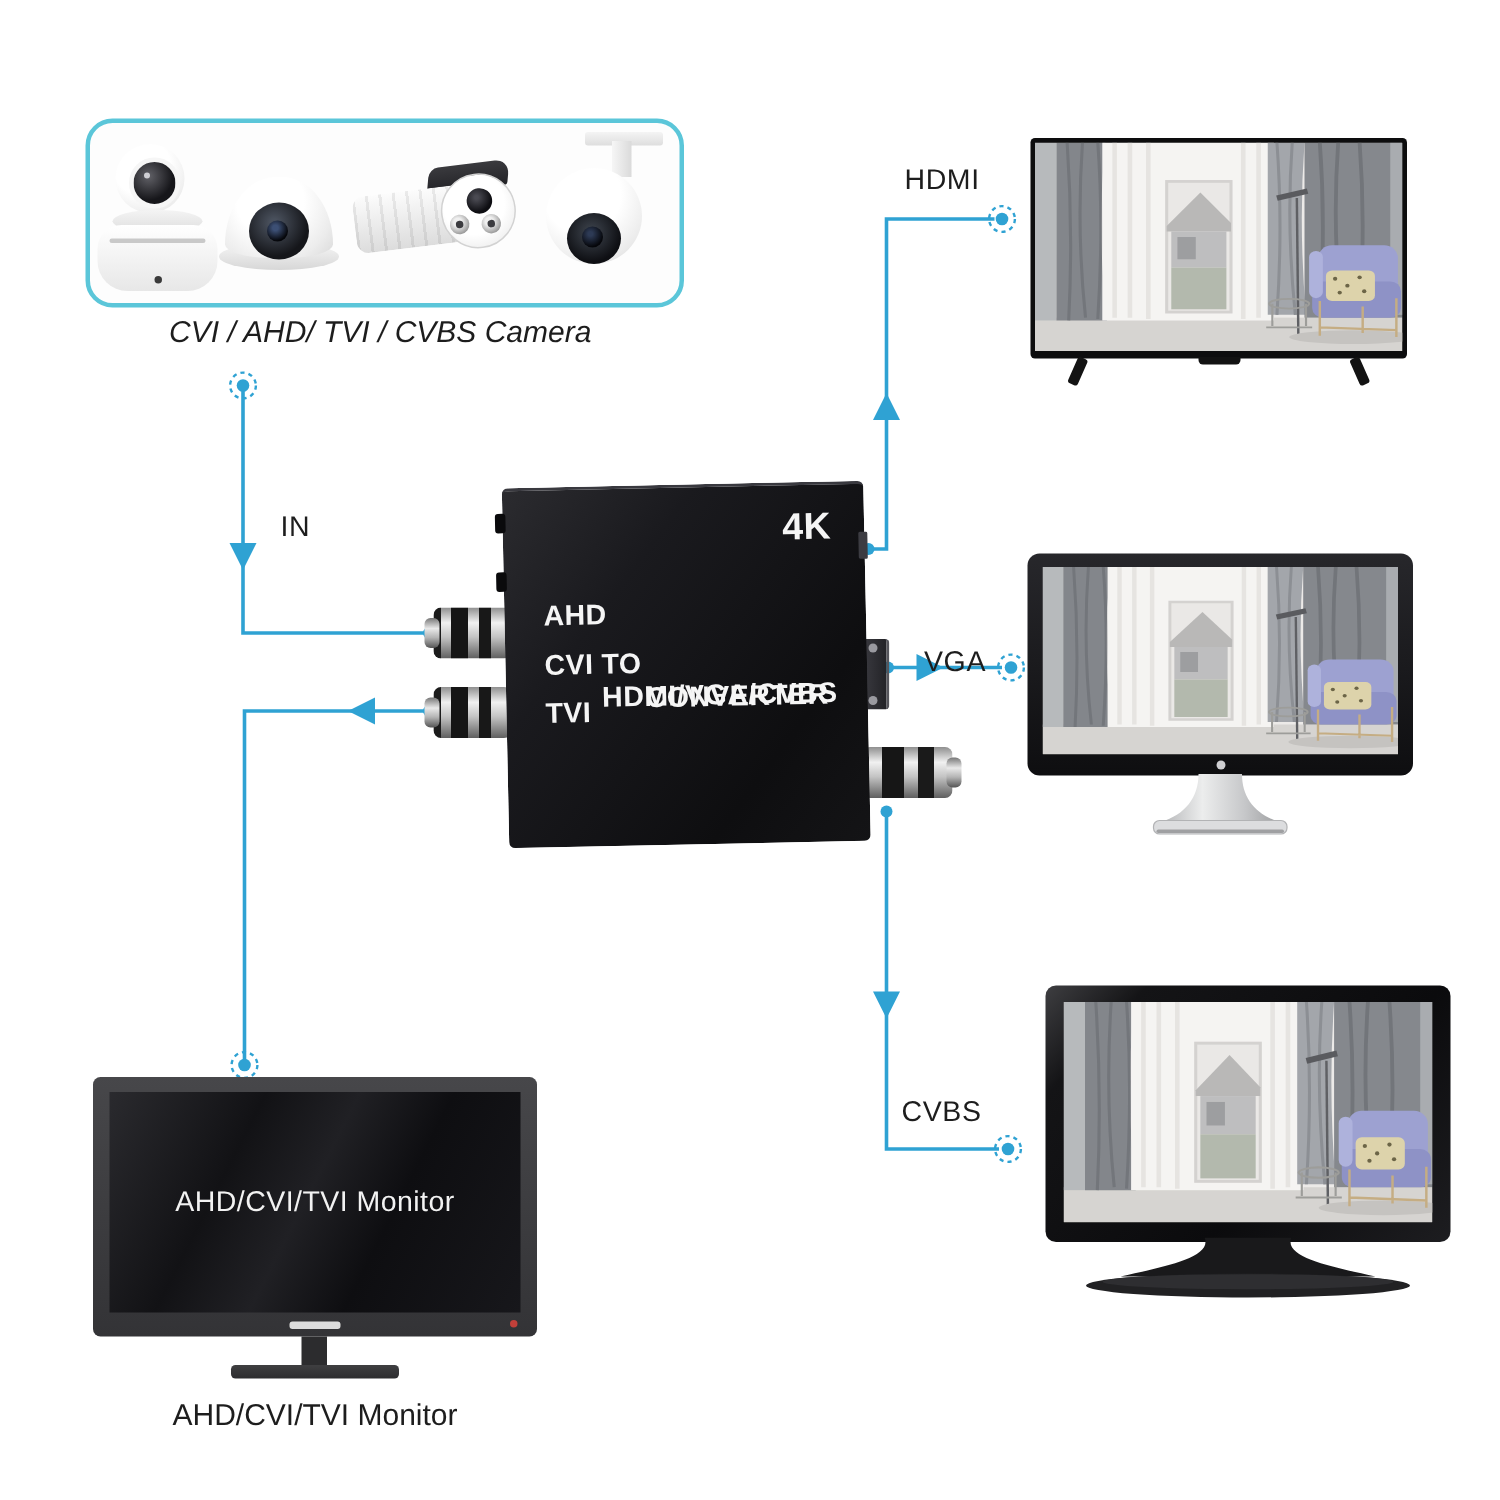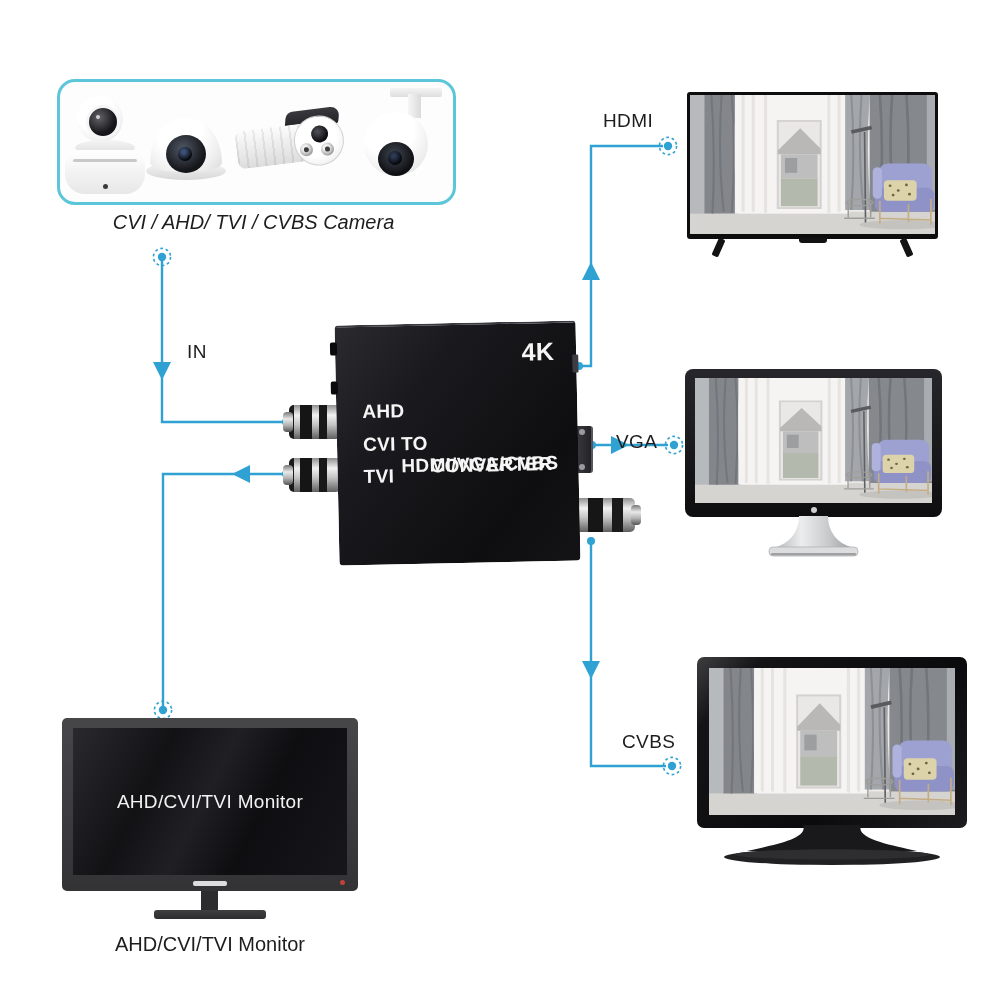--- a/index.html
+++ b/index.html
@@ -204,21 +204,21 @@
       <polygon class="warrow" points="582,661 600,661 591,679"></polygon>
       <circle class="wdot" cx="591" cy="541" r="4"></circle>
       <circle class="wdot" cx="672" cy="766" r="4.2"></circle>
       <circle class="wring" cx="672" cy="766" r="8.6"></circle>
     </g>
   </svg>
 
   <div class="wire-label abs" style="left:187px;top:341px;">IN</div>
   <div class="wire-label abs" style="left:603px;top:110px;">HDMI</div>
   <div class="wire-label abs" style="left:616px;top:414px;margin-top:17px;">VGA</div>
-  <div class="wire-label abs" style="left:622px;top:731px;">CVBS</div>
+  <div class="wire-label abs" style="left:601px;top:731px;">CVBS</div>
 
   <div class="camera-panel abs">
     <div class="cam" style="left:3px;top:8px;width:84px;height:106px;">
       <div class="c1-head"></div>
       <div class="c1-collar"></div>
       <div class="c1-body"></div>
       <div class="c1-lens"></div>
     </div>
     <div class="cam" style="left:86px;top:36px;width:80px;height:66px;">
       <div class="c2-skirt"></div>

